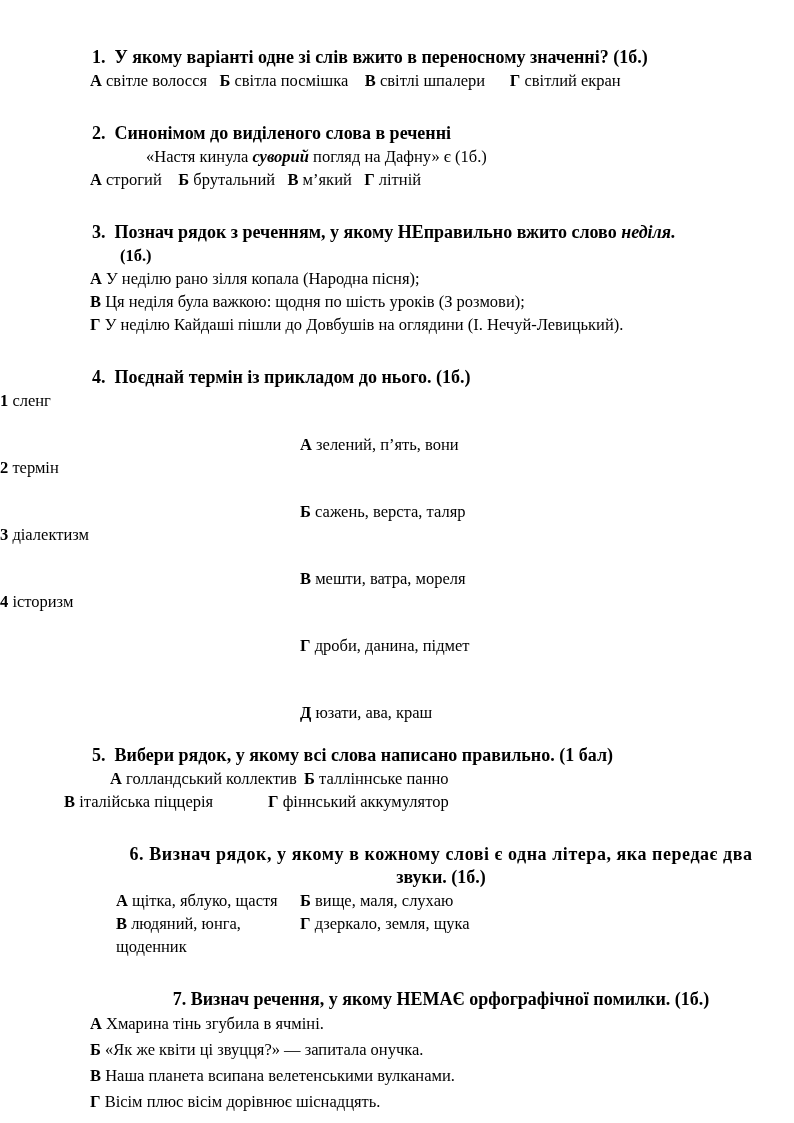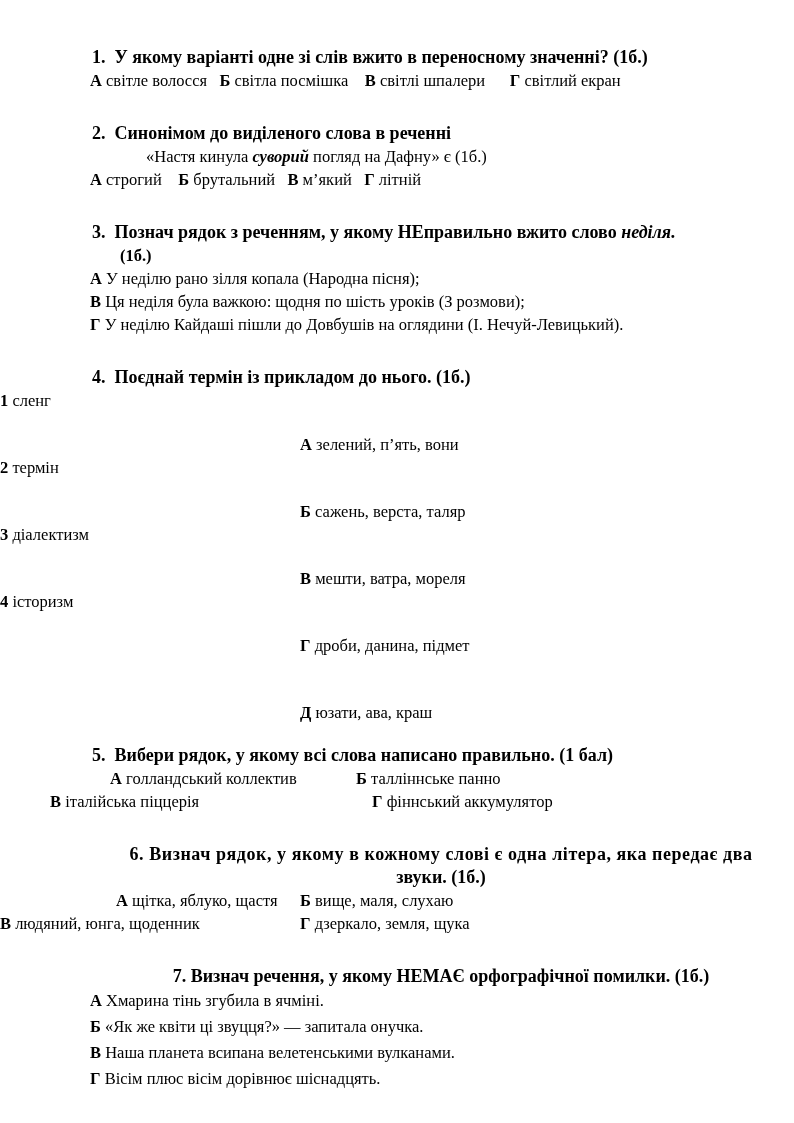--- a/index.html
+++ b/index.html
@@ -248,31 +248,31 @@
   </div>
 
   <div class="gap-sm"></div>
 
   <div class="q-block">
     <div class="q-head indent-num">
       <span class="q-num">5.</span>&nbsp;
       <span>Вибери рядок, у якому всі слова написано правильно. (1 бал)</span>
     </div>
     <div class="two-col">
-      <div class="col-a" style="width:356px;padding-left:110px;box-sizing:border-box">
+      <div class="col-a" style="width:304px;padding-left:110px;box-sizing:border-box">
         <span class="opt-letter">А</span>
         <span>голландський коллектив</span>
       </div>
       <div class="col-b">
         <span class="opt-letter">Б</span>
         <span>талліннське панно</span>
       </div>
     </div>
     <div class="two-col">
-      <div class="col-a" style="width:372px;padding-left:50px;box-sizing:border-box">
+      <div class="col-a" style="width:268px;padding-left:64px;box-sizing:border-box">
         <span class="opt-letter">В</span>
         <span>італійська піццерія</span>
       </div>
       <div class="col-b">
         <span class="opt-letter">Г</span>
         <span>фіннський аккумулятор</span>
       </div>
     </div>
   </div>
 
@@ -288,21 +288,21 @@
       <div class="col-a" style="width:300px;padding-left:116px;box-sizing:border-box">
         <span class="opt-letter">А</span>
         <span>щітка, яблуко, щастя</span>
       </div>
       <div class="col-b">
         <span class="opt-letter">Б</span>
         <span>вище, маля, слухаю</span>
       </div>
     </div>
     <div class="two-col">
-      <div class="col-a" style="width:300px;box-sizing:border-box">
+      <div class="col-a" style="width:300px;padding-left:116px;box-sizing:border-box">
         <span class="opt-letter">В</span>
         <span>людяний, юнга, щоденник</span>
       </div>
       <div class="col-b">
         <span class="opt-letter">Г</span>
         <span>дзеркало, земля, щука</span>
       </div>
     </div>
   </div>
 

